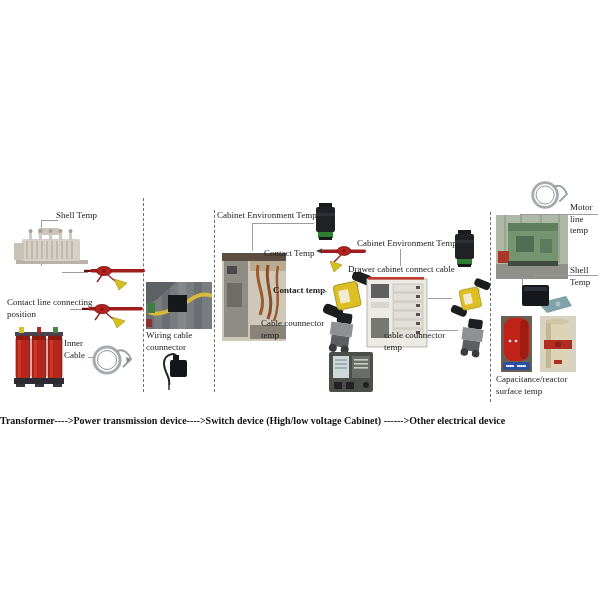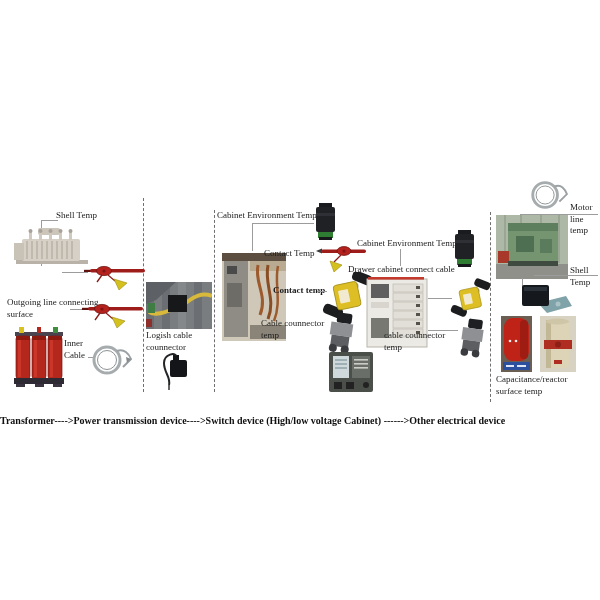--- a/index.html
+++ b/index.html
@@ -69,21 +69,21 @@
       <rect x="0" y="7.8" width="8" height="2.2" fill="#5f1210"></rect>
       <rect x="6" y="7" width="55" height="3.6" rx="1.8" fill="#9e1d1b"></rect>
       <ellipse cx="20" cy="9" rx="7.5" ry="4.6" fill="#b5211c" stroke="#6e1412" stroke-width="0.8"></ellipse>
       <circle cx="20" cy="9" r="1.6" fill="#7c1513"></circle>
       <path d="M18 13 L13 20" stroke="#8a1715" stroke-width="1.3"></path>
       <path d="M24 13 L31 19" stroke="#8a1715" stroke-width="1.1"></path>
       <polygon points="30,17 43,21 35,28" fill="#d4c11d" stroke="#9a8b10" stroke-width="0.6"></polygon>
     </svg>
   </div>
 
-  <div class="lbl" style="left:7px; top:297px; width:98px;">Outgoing line connecting surface</div>
+  <div class="lbl" style="left:7px; top:297px; width:98px;">Contact line connecting position</div>
   <div class="leader" style="left:70px; top:309px; width:16px; height:1px;"></div>
   <div class="ph" style="left:82px; top:300px; width:62px; height:30px;">
     <svg viewBox="0 0 62 30">
       <rect x="0" y="7.8" width="8" height="2.2" fill="#5f1210"></rect>
       <rect x="6" y="7" width="55" height="3.6" rx="1.8" fill="#9e1d1b"></rect>
       <ellipse cx="20" cy="9" rx="7.5" ry="4.6" fill="#b5211c" stroke="#6e1412" stroke-width="0.8"></ellipse>
       <circle cx="20" cy="9" r="1.6" fill="#7c1513"></circle>
       <path d="M18 13 L13 20" stroke="#8a1715" stroke-width="1.3"></path>
       <path d="M24 13 L31 19" stroke="#8a1715" stroke-width="1.1"></path>
       <polygon points="30,17 43,21 35,28" fill="#d4c11d" stroke="#9a8b10" stroke-width="0.6"></polygon>
@@ -132,21 +132,21 @@
         <rect x="16" width="8" height="47" fill="#6b6e72"></rect>
       <rect x="32" width="8" height="47" fill="#85888b"></rect>
         <rect x="48" width="8" height="47" fill="#6b6e72"></rect>
       <polygon points="0,0 30,0 10,18 0,22" fill="#5d6064"></polygon>
       <path d="M66 14 C 50 8, 42 22, 30 26 C 20 30, 10 34, 3 30" stroke="#d8b93c" stroke-width="4" fill="none"></path>
       <rect x="22" y="13" width="19" height="17" fill="#17181a"></rect>
       <rect x="2" y="21" width="7" height="10" fill="#3f7d44"></rect>
       <rect x="0" y="37" width="6" height="8" fill="#8f2f2b"></rect>
     </svg>
   </div>
-  <div class="lbl" style="left:146px; top:330px; width:64px;">Logish cable counnector</div>
+  <div class="lbl" style="left:146px; top:330px; width:64px;">Wiring cable counnector</div>
   <div class="ph" style="left:156px; top:352px; width:36px; height:38px;">
     <svg viewBox="0 0 36 38">
       <rect x="17" y="3" width="6" height="6" fill="#141518"></rect>
       <rect x="14" y="8" width="17" height="17" rx="2" fill="#141518"></rect>
       <path d="M20 4 C 20 0, 8 2, 8 11 C 8 21, 15 25, 13 33" fill="none" stroke="#232427" stroke-width="2"></path>
       <path d="M13 33 L13 38" stroke="#232427" stroke-width="1.4"></path>
     </svg>
   </div>
 
   <div class="lbl nowrap" style="left:217px; top:210px;">Cabinet Environment Temp</div>

